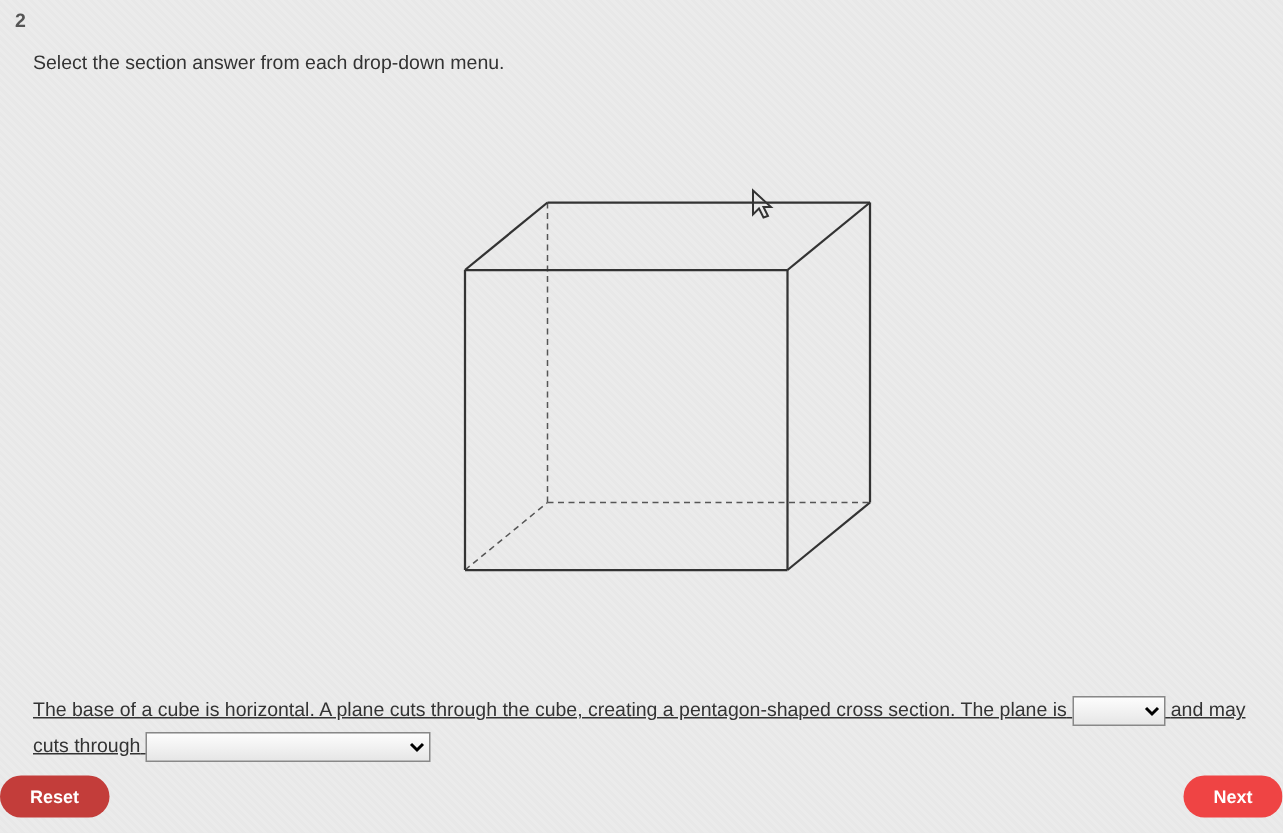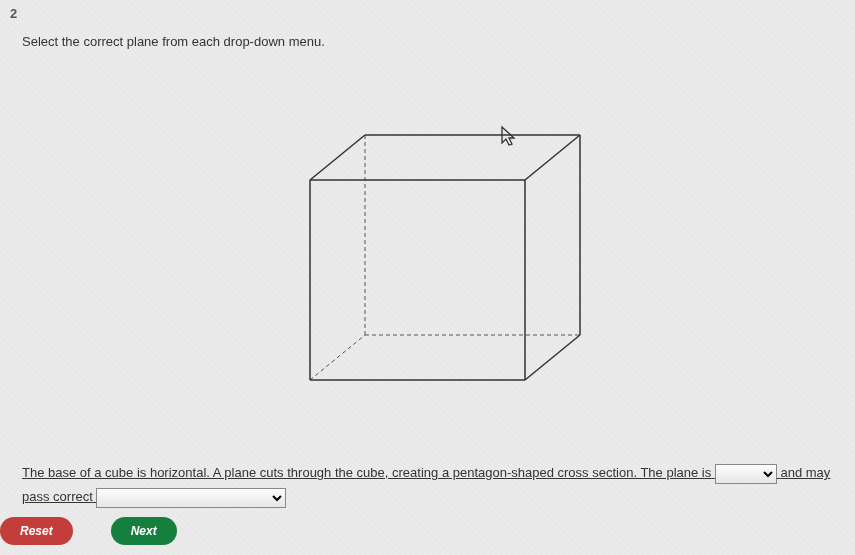--- a/index.html
+++ b/index.html
@@ -53,52 +53,51 @@
       font-size: 12px;
     }
     select.dropdown.d1 { width: 62px; }
     select.dropdown.d2 { width: 190px; }
     .buttons {
       position: absolute;
       bottom: 10px;
       left: 0;
       right: 0;
       display: flex;
-      justify-content: flex-start;
+      justify-content: space-between;
       gap: 38px;
-      font-style: italic;
     }
     .btn {
       display: inline-flex;
       align-items: center;
       justify-content: center;
       height: 28px;
       padding: 0 20px;
       border-radius: 14px;
       color: #fff;
       font-weight: bold;
       font-size: 12px;
       cursor: pointer;
       user-select: none;
     }
     .btn-reset { background: #c33d3a; }
-    .btn-next { background: #15803d; }
+    .btn-next { background: #ef4444; }
     .cursor {
       position: absolute;
       top: 125px;
       left: 500px;
       pointer-events: none;
     }
   </style>
 </head>
 <body>
 
 <div class="question-number">2</div>
 
-<div class="instruction">Select the correct plane from each drop-down menu.</div>
+<div class="instruction">Select the section answer from each drop-down menu.</div>
 
 <div class="cube-container">
   <svg width="320" height="310" viewBox="0 0 320 310">
 
     <line x1="30" y1="280" x2="85" y2="235" stroke="#555" stroke-width="1" stroke-dasharray="4,3"></line>
     <line x1="85" y1="235" x2="300" y2="235" stroke="#555" stroke-width="1" stroke-dasharray="4,3"></line>
     <line x1="85" y1="235" x2="85" y2="35" stroke="#555" stroke-width="1" stroke-dasharray="4,3"></line>
 
     <line x1="30" y1="80" x2="245" y2="80" stroke="#333" stroke-width="1.5"></line>
     <line x1="245" y1="80" x2="245" y2="280" stroke="#333" stroke-width="1.5"></line>
@@ -122,21 +121,21 @@
 
 <div class="problem-text">
   <span class="line">
     <span>The base of a cube is horizontal. A plane cuts through the cube, creating a pentagon-shaped cross section. The plane is</span>
     <select class="dropdown d1" value="">
       <option selected=""></option>
     </select>
     <span>and may</span>
   </span>
   <span class="line">
-    <span>pass correct</span>
+    <span>cuts through</span>
     <select class="dropdown d2" value="">
       <option selected=""></option>
     </select>
   </span>
 </div>
 
 <div class="buttons">
   <div class="btn btn-reset">Reset</div>
   <div class="btn btn-next">Next</div>
 </div>

